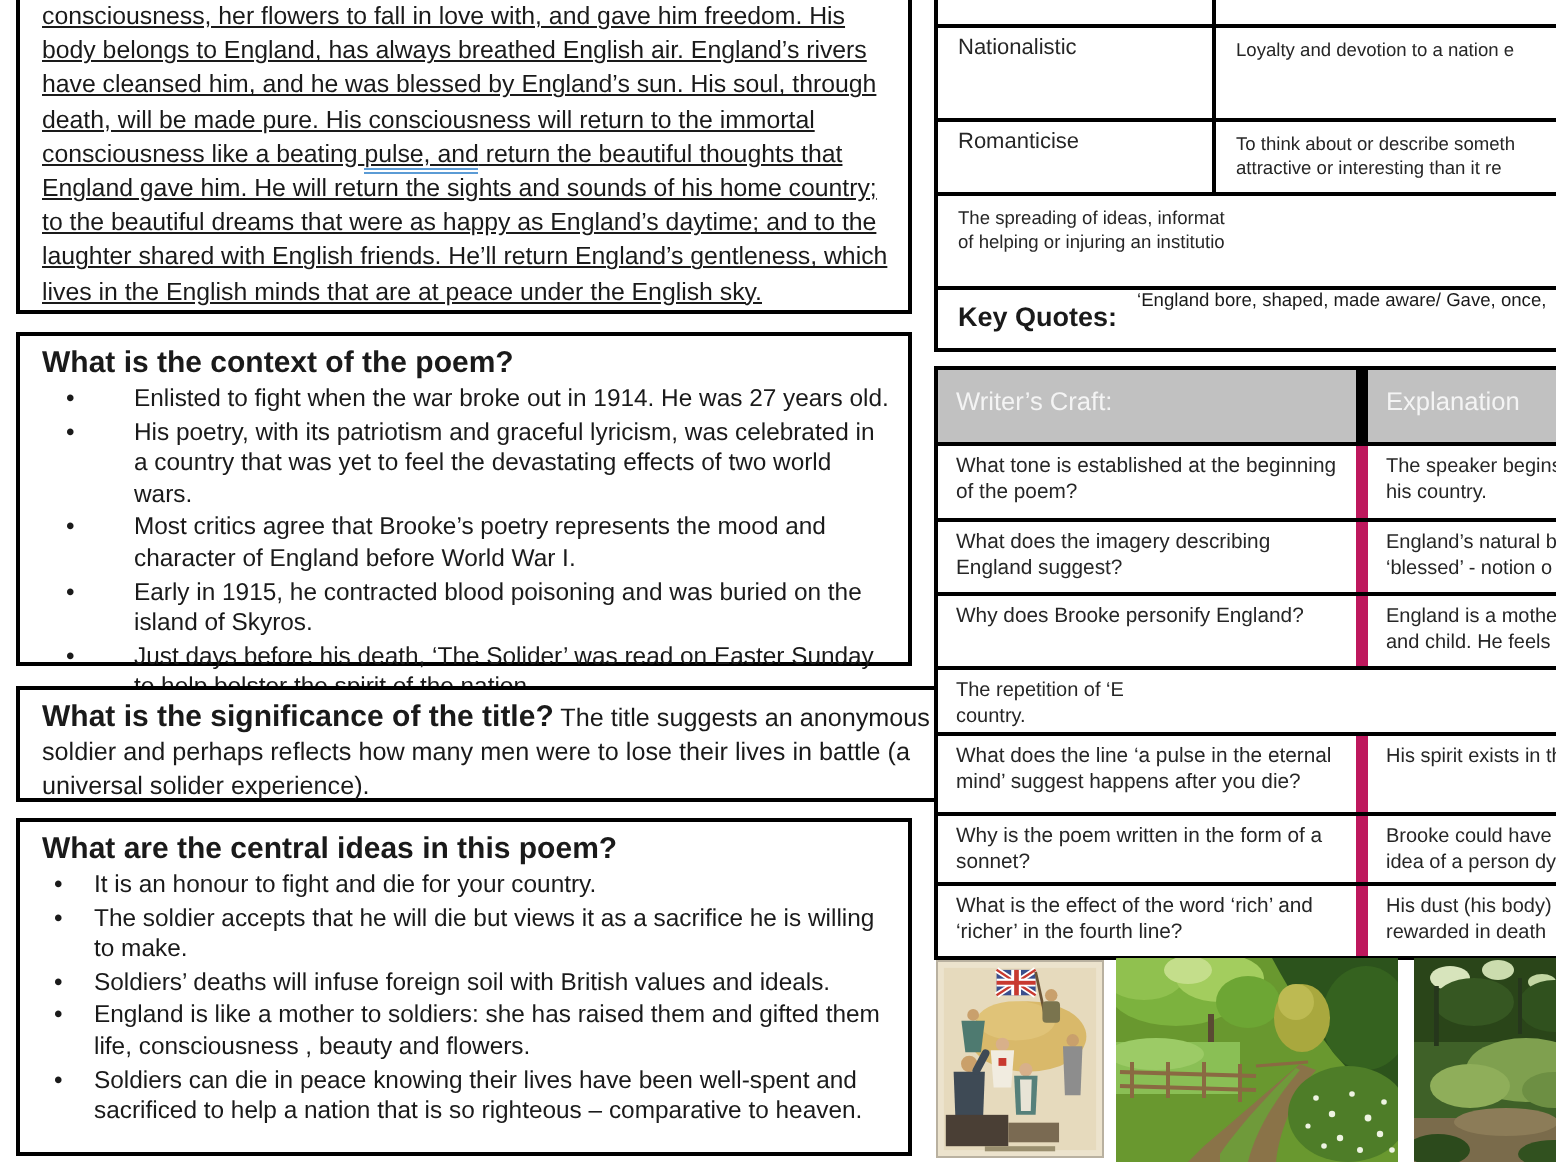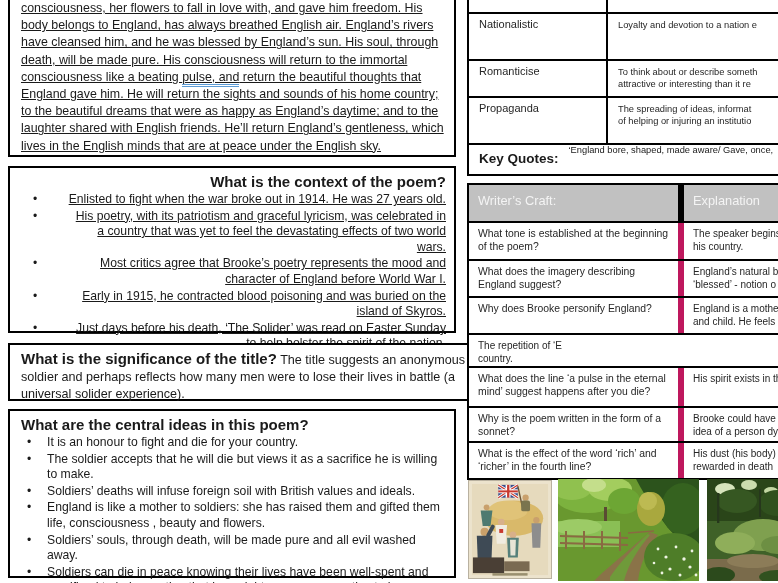--- a/index.html
+++ b/index.html
@@ -6,28 +6,28 @@
   body{
     position:relative;width:778px;height:583px;overflow:hidden;
     background:#ffffff;font-family:"Liberation Sans",sans-serif;color:#1a1a1a;
   }
   .box{position:absolute;border:2px solid #000;background:#fff;box-sizing:border-box;}
   
   #box-paragraph{left:8px;top:-12px;width:448px;height:169px;padding:10px 10px 4px 11px;}
   #box-paragraph p{margin:0;font-size:12.4px;line-height:17.2px;text-decoration:underline;}
   .gram{border-bottom:3px double #5b9bd5;}
   .h{font-weight:bold;font-size:15px;margin:0 0 2px 0;}
-  #box-context{left:8px;top:166px;width:448px;height:167px;padding:5px 8px 0 11px;text-align:right;}
+  #box-context{left:8px;top:166px;width:448px;height:167px;padding:5px 8px 0 11px;}
   #box-significance{left:8px;top:343px;width:498px;height:58px;padding:5px 8px 0 11px;}
   #box-significance p{margin:0;font-size:12.6px;line-height:17px;}
   #box-significance b{font-size:15px;}
   #box-ideas{left:8px;top:409px;width:448px;height:169px;padding:5px 8px 0 11px;}
   ul.bullets{list-style:none;margin:2px 0 0 0;padding:0;font-size:12.2px;line-height:15.6px;}
   ul.bullets li{position:relative;margin:0 0 1px 0;}
-  ul.bullets.wide li{padding-left:46px;text-decoration:underline;}
+  ul.bullets.wide li{padding-left:46px;}
   ul.bullets.wide li::before{content:"\2022";position:absolute;left:12px;}
   ul.bullets.narrow li{padding-left:26px;}
   ul.bullets.narrow li::before{content:"\2022";position:absolute;left:6px;}
   
   #vocab-table{position:absolute;left:467px;top:-14px;width:420px;border:2px solid #000;background:#fff;box-sizing:border-box;}
   .vrow{display:flex;border-bottom:2px solid #000;}
   .vrow:last-child{border-bottom:none;}
   .vterm{width:139px;flex:none;border-right:2px solid #000;padding:4px 4px 0 10px;font-size:11px;color:#262626;box-sizing:border-box;}
   .vdef{flex:1;padding:6px 0 0 10px;font-size:9.3px;line-height:11.5px;color:#262626;}
   .vdef .dl{white-space:nowrap;}
@@ -74,21 +74,20 @@
   <p><b>What is the significance of the title?</b> <span>The title suggests an anonymous soldier and perhaps reflects how many men were to lose their lives in battle (a universal solider experience).</span></p>
 </div>
 
 <div class="box" id="box-ideas">
   <div class="h">What are the central ideas in this poem?</div>
   <ul class="bullets narrow">
     <li>It is an honour to fight and die for your country.</li>
     <li>The soldier accepts that he will die but views it as a sacrifice he is willing to make.</li>
     <li>Soldiers’ deaths will infuse foreign soil with British values and ideals.</li>
     <li>England is like a mother to soldiers: she has raised them and gifted them life, consciousness , beauty and flowers.</li>
-    <li>Soldiers’ souls, through death, will be made pure and all evil washed away.</li>
     <li>Soldiers can die in peace knowing their lives have been well-spent and sacrificed to help a nation that is so righteous – comparative to heaven.</li>
   </ul>
 </div>
 
 <div id="vocab-table">
   <div class="vrow remnant">
     <div class="vterm"></div>
     <div class="vdef"></div>
   </div>
   <div class="vrow" style="height:45px">
@@ -98,21 +97,20 @@
     </div>
   </div>
   <div class="vrow" style="height:35px">
     <div class="vterm">Romanticise</div>
     <div class="vdef">
       <div class="dl">To think about or describe someth</div>
       <div class="dl">attractive or interesting than it re</div>
     </div>
   </div>
   <div class="vrow" style="height:49px">
-    <div class="vterm">Propaganda</div>
     <div class="vdef">
       <div class="dl">The spreading of ideas, informat</div>
       <div class="dl">of helping or injuring an institutio</div>
     </div>
   </div>
 </div>
 
 <div id="keyquotes">
   <span class="kq-label">Key Quotes:</span>
   <span class="kq-text">‘England bore, shaped, made aware/ Gave, once,</span>

